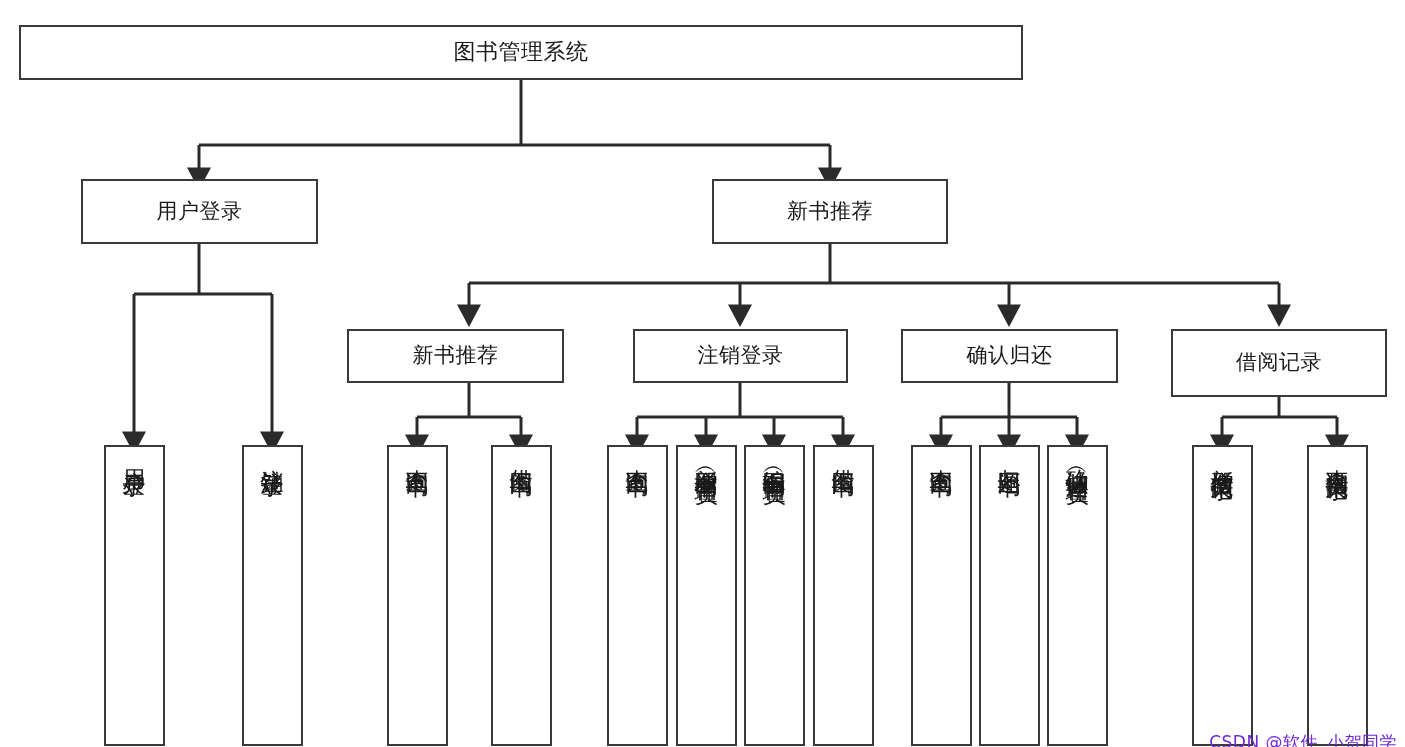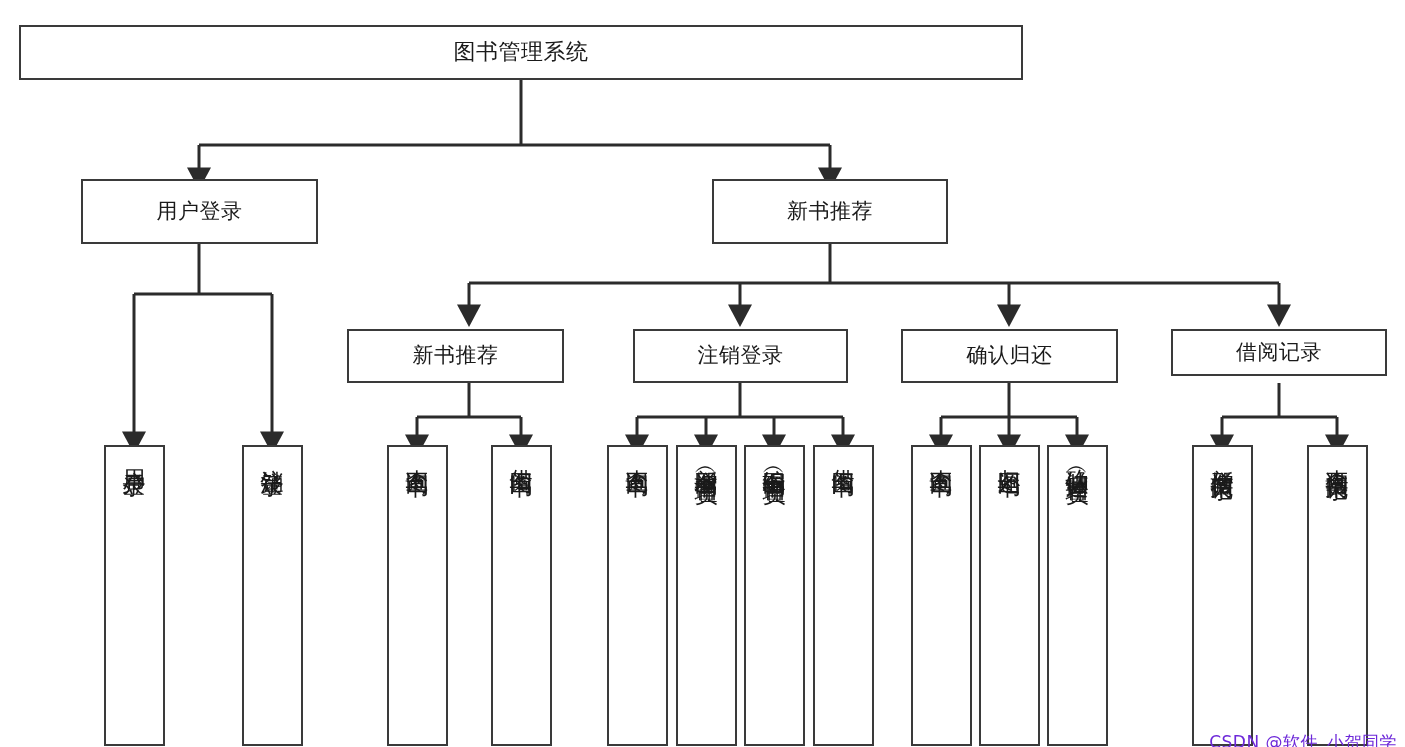--- a/index.html
+++ b/index.html
@@ -143,21 +143,21 @@
 
   <div class="node horiz" style="left:347px; top:318px; width:217px; height:54px;">
     <span class="label">新书推荐</span>
   </div>
   <div class="node horiz" style="left:633px; top:318px; width:215px; height:54px;">
     <span class="label">注销登录</span>
   </div>
   <div class="node horiz" style="left:901px; top:318px; width:217px; height:54px;">
     <span class="label">确认归还</span>
   </div>
-  <div class="node horiz" style="left:1171px; top:318px; width:216px; height:47px;">
+  <div class="node horiz" style="left:1171px; top:318px; width:216px; height:68px;">
     <span class="label">借阅记录</span>
   </div>
 
   <div class="node vert" style="left:104px; top:434px; width:61px; height:301px;">
     <span class="label">用户登录</span>
   </div>
   <div class="node vert" style="left:242px; top:434px; width:61px; height:301px;">
     <span class="label">注销登录</span>
   </div>
 

